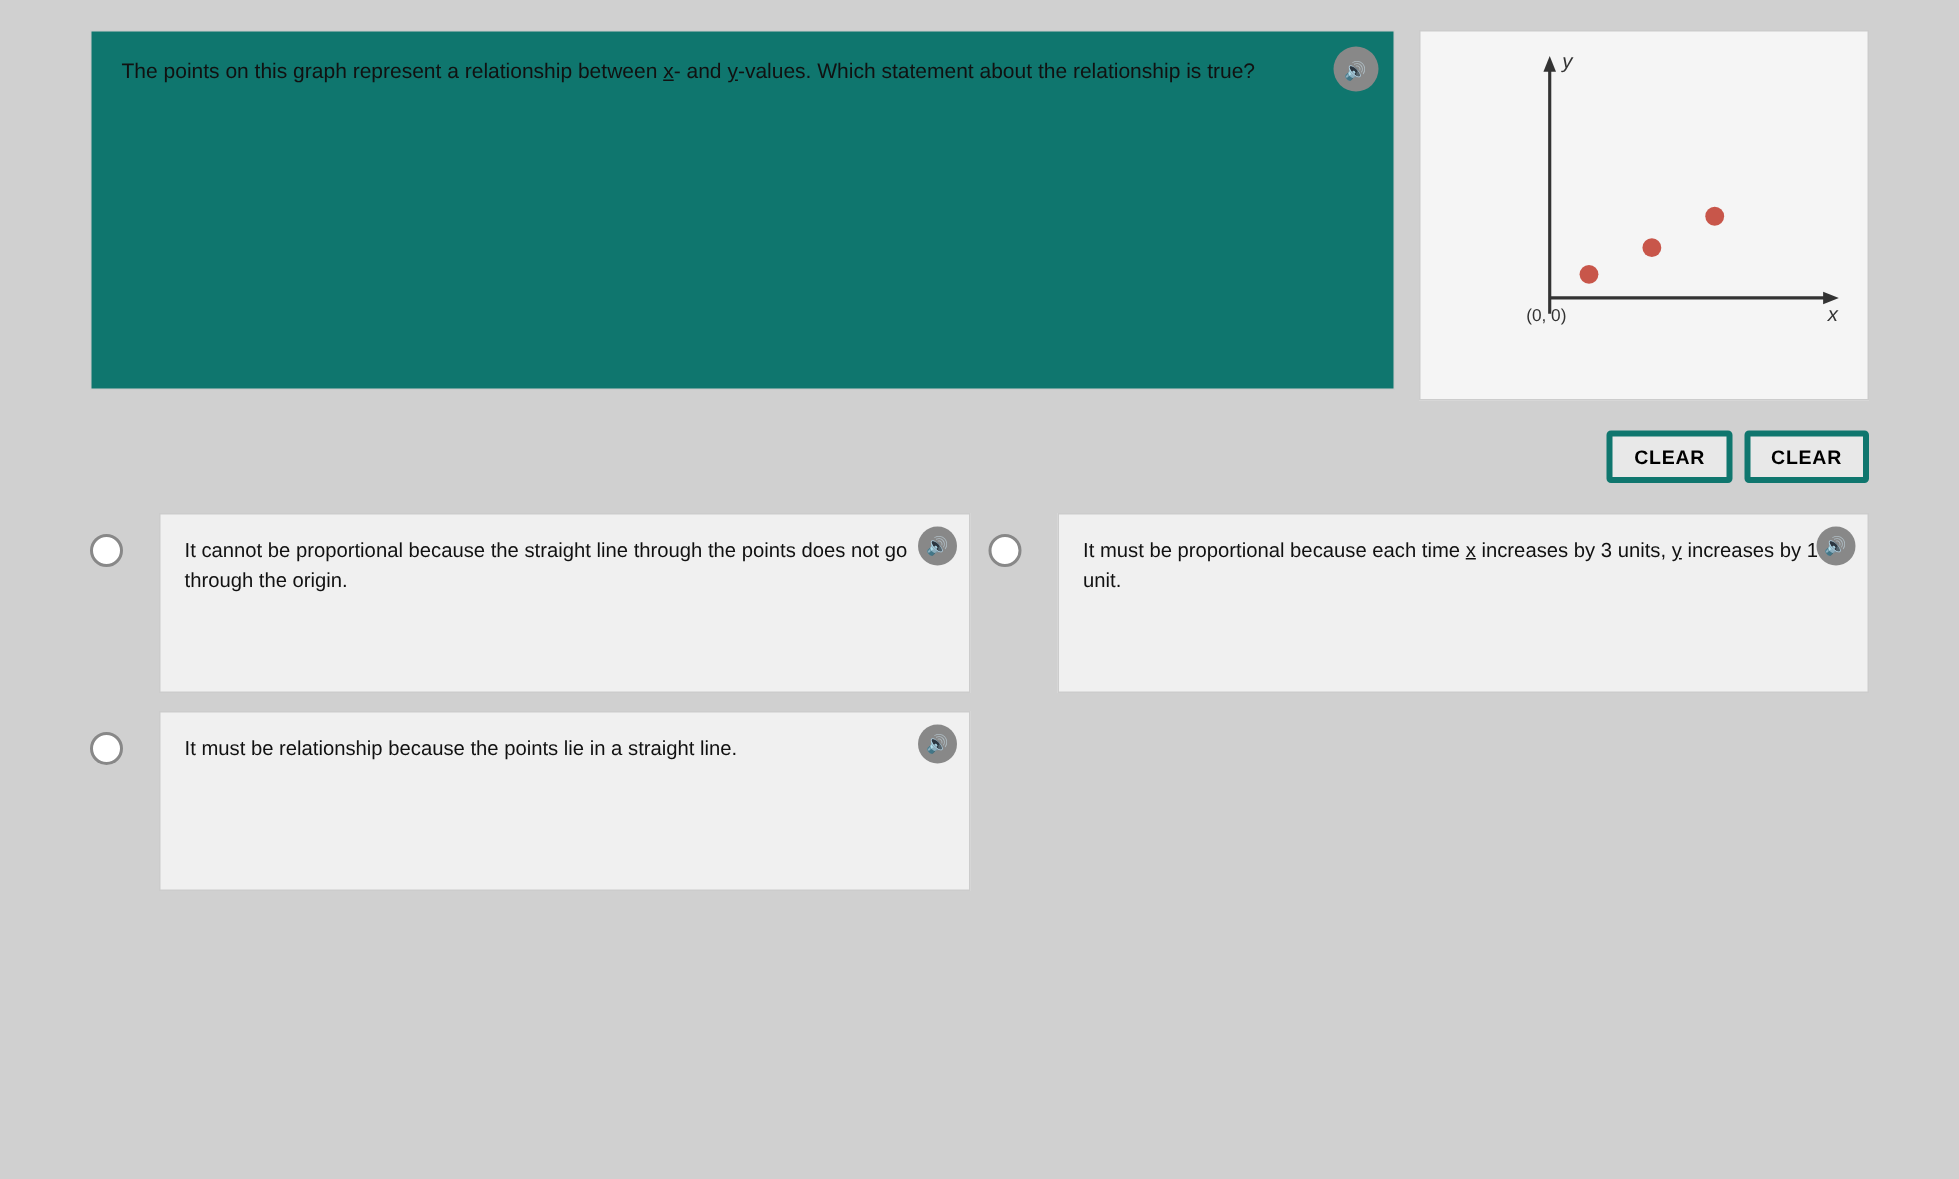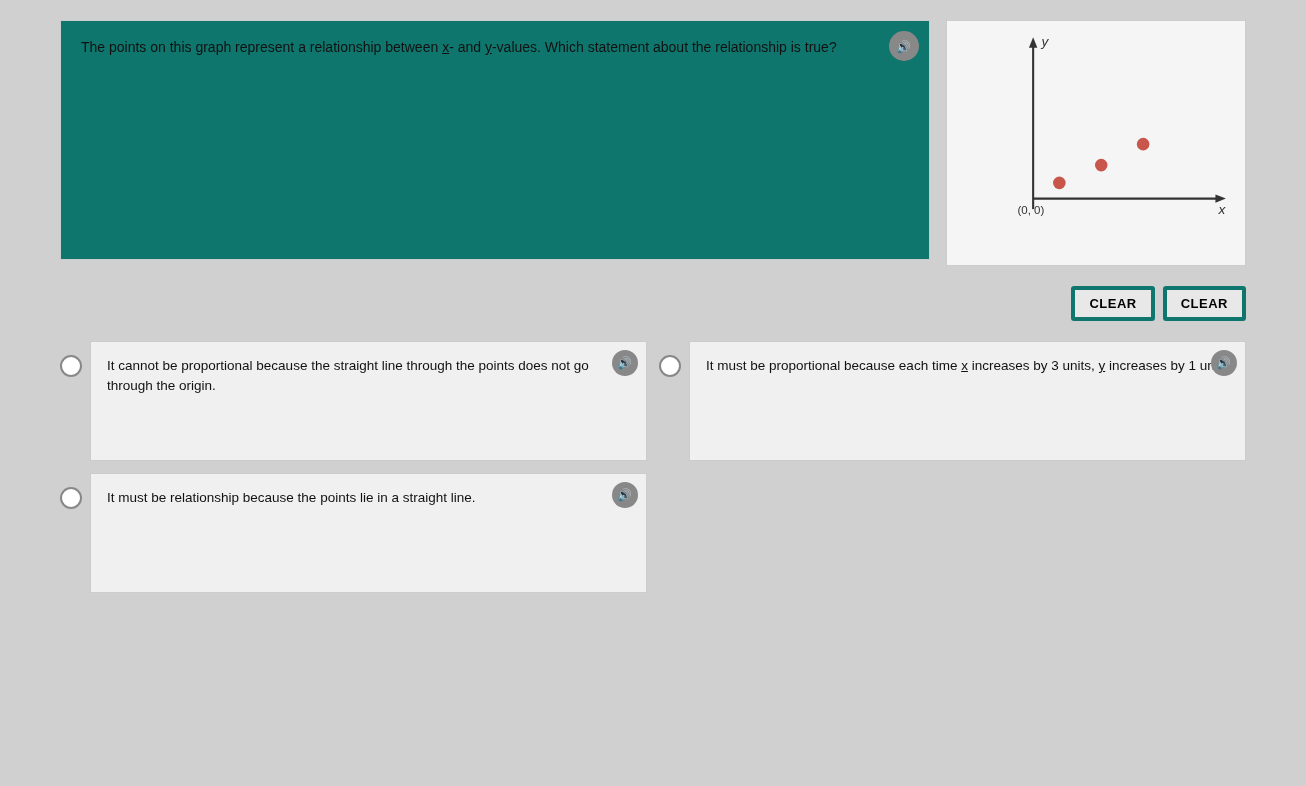--- a/index.html
+++ b/index.html
@@ -91,21 +91,21 @@
     .choices-section {
       display: grid;
       grid-template-columns: 1fr 1fr;
       grid-template-rows: 1fr 1fr;
       gap: 12px;
       margin-top: 4px;
     }
     .choice-wrapper {
       display: flex;
       align-items: flex-start;
-      gap: 8px;
+      gap: 24px;
     }
     .choice-radio {
       margin-top: 14px;
       width: 22px;
       height: 22px;
       border: 2px solid #888;
       border-radius: 50%;
       background: white;
       flex-shrink: 0;
       cursor: pointer;

